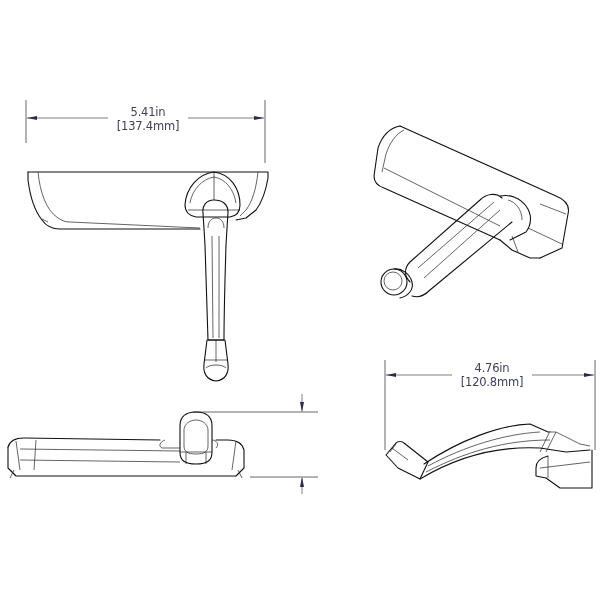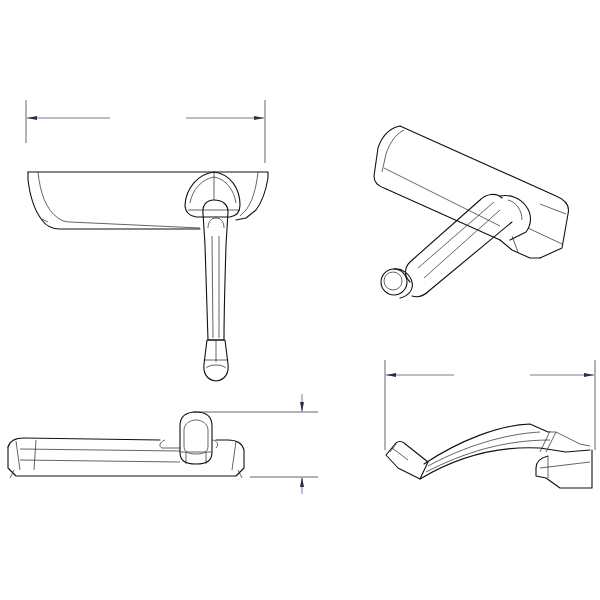--- a/index.html
+++ b/index.html
@@ -129,15 +129,23 @@
     <path class="thin" d="M550,431 L540,452"></path>
     <path class="thin" d="M556,432 L546,452"></path>
 
     <path class="ln" d="M548,456 C540,458 536,462 536,468 L536,476 L546,478 L560,488 L592,488 L592,450"></path>
     <path class="thin" d="M540,468 L590,462"></path>
     <path class="thin" d="M548,456 L548,478"></path>
   </g>
 </svg>
 
 
+<div class="dim-label" style="left:108px; top:105px; width:80px;">
+  <span>5.41in</span>
+  <span>[137.4mm]</span>
+</div>
 
 
+<div class="dim-label" style="left:452px; top:361px; width:80px;">
+  <span>4.76in</span>
+  <span>[120.8mm]</span>
+</div>
 </div>
 
 </body></html>

